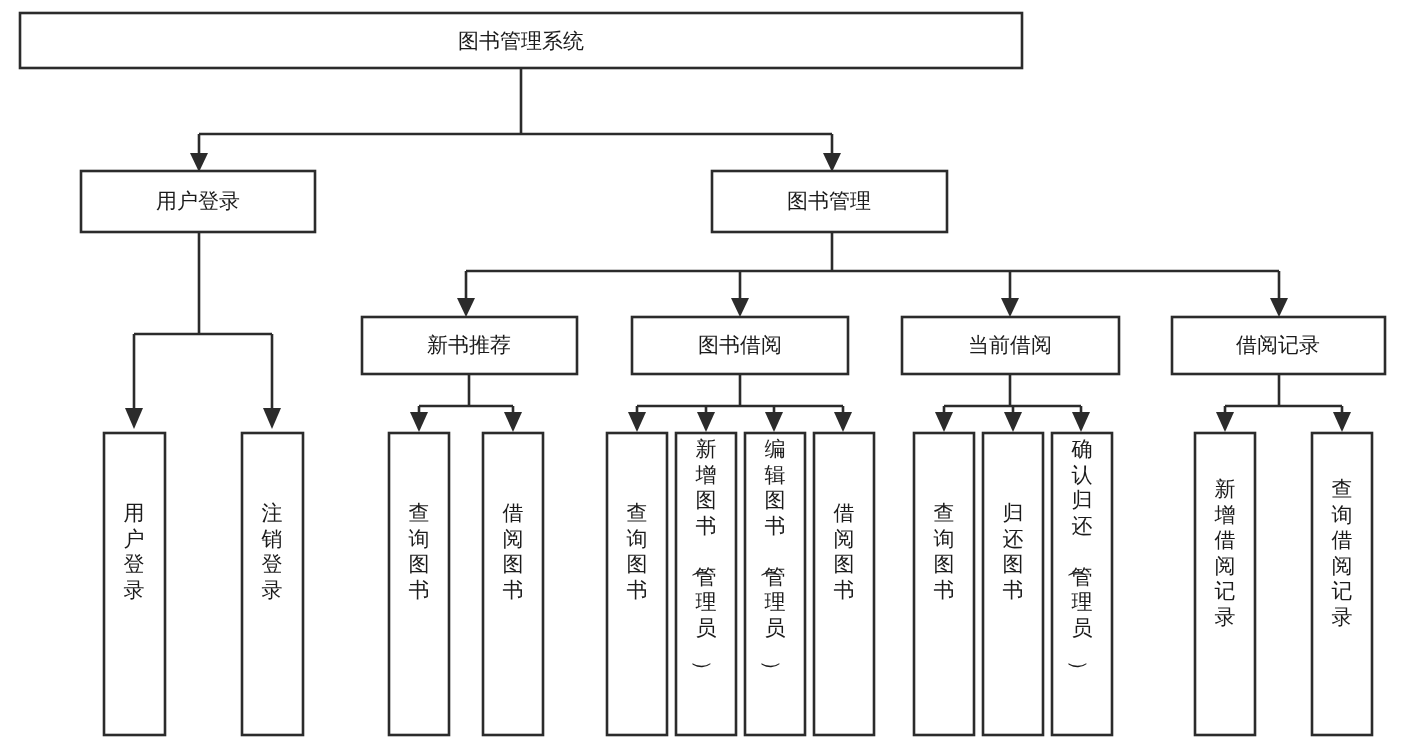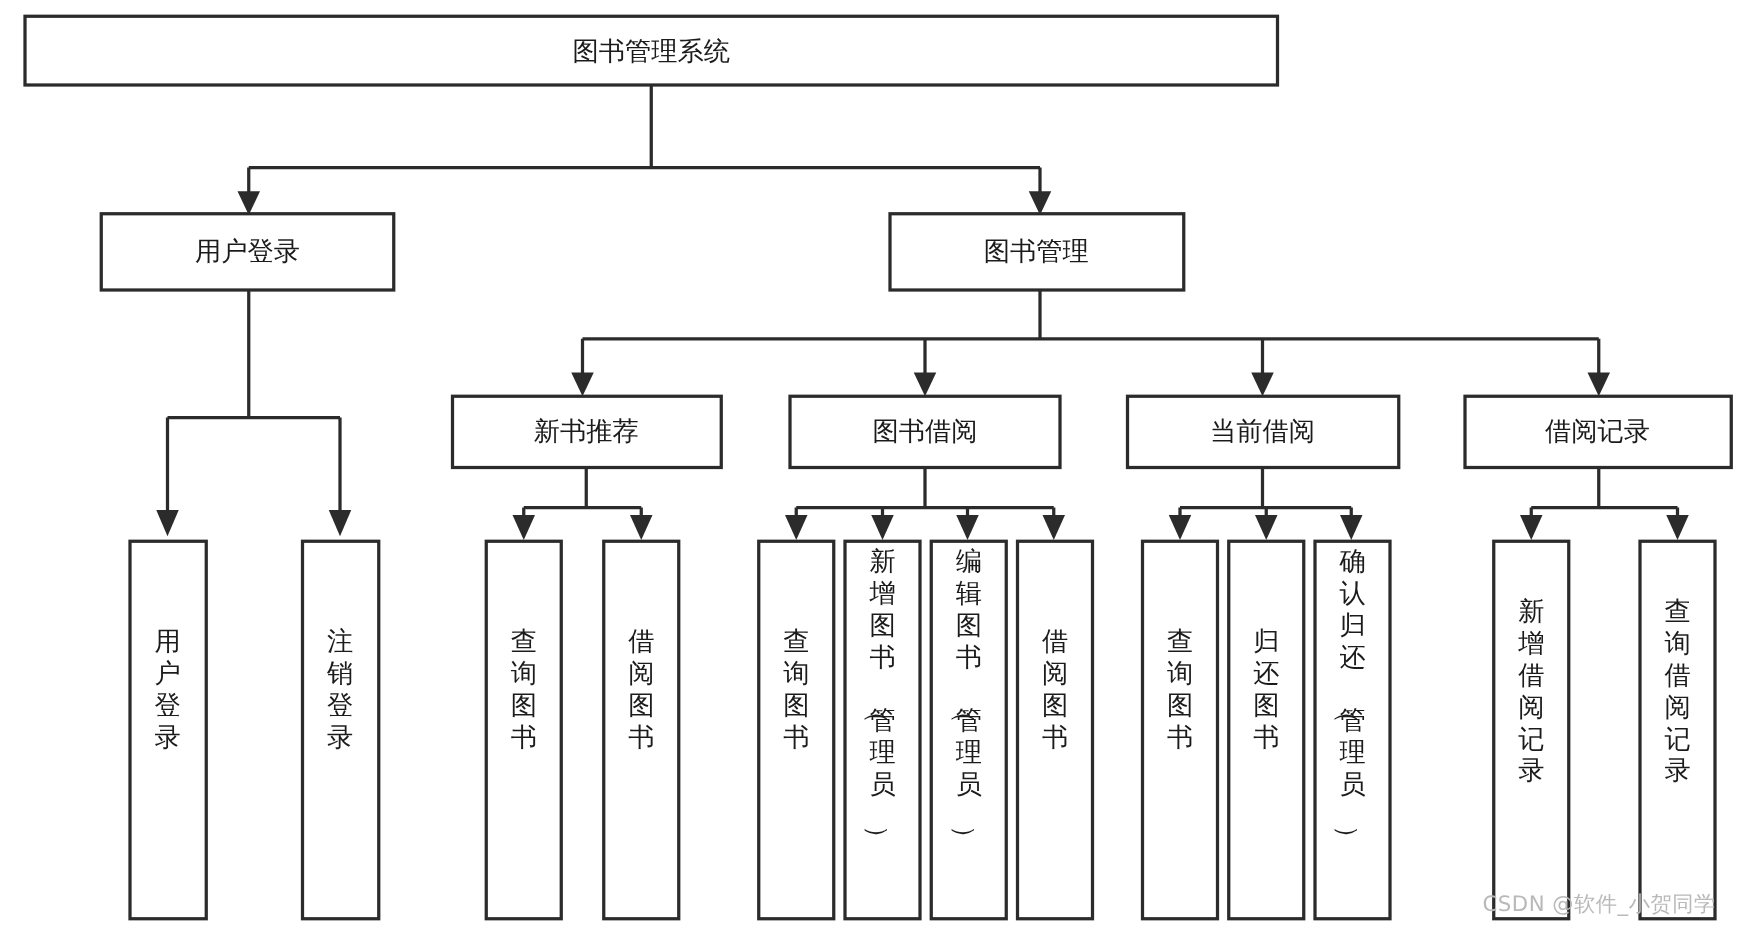--- a/index.html
+++ b/index.html
@@ -243,15 +243,14 @@
       <text class="node-label-v" x="1225" y="496"><tspan x="1225" y="496">新</tspan><tspan x="1225" y="521.5">增</tspan><tspan x="1225" y="547">借</tspan><tspan x="1225" y="572.5">阅</tspan><tspan x="1225" y="598">记</tspan><tspan x="1225" y="623.5">录</tspan></text>
     </g>
 
     <g>
       <rect class="node-rect" x="1312" y="433" width="60" height="302"></rect>
       <text class="node-label-v" x="1342" y="496"><tspan x="1342" y="496">查</tspan><tspan x="1342" y="521.5">询</tspan><tspan x="1342" y="547">借</tspan><tspan x="1342" y="572.5">阅</tspan><tspan x="1342" y="598">记</tspan><tspan x="1342" y="623.5">录</tspan></text>
     </g>
 
   </svg>
 
-  <div class="watermark-text">CSDN @软件_小贺同学</div>
 
 </div>
 
 </body></html>

